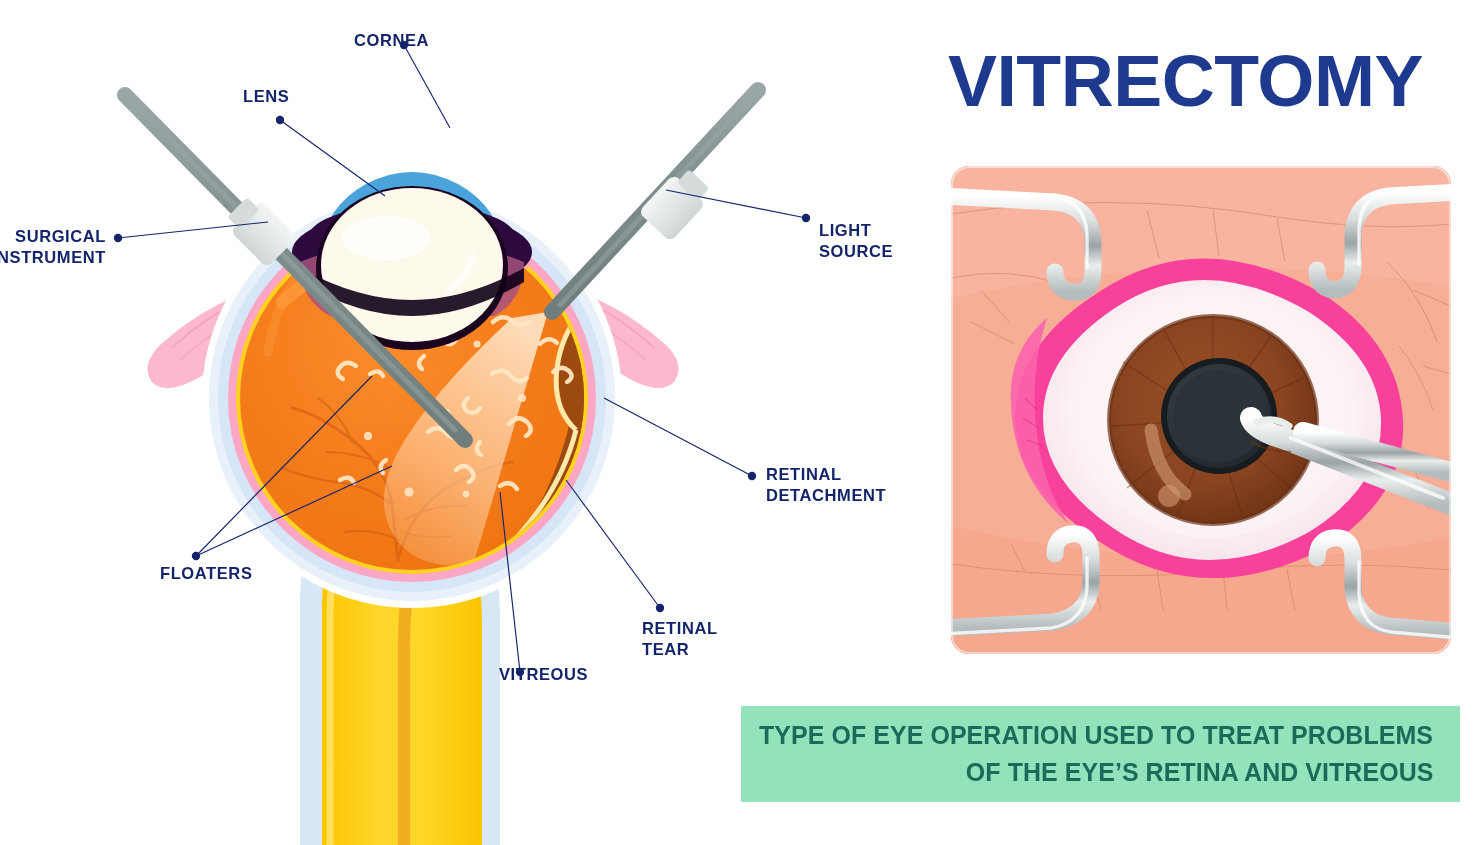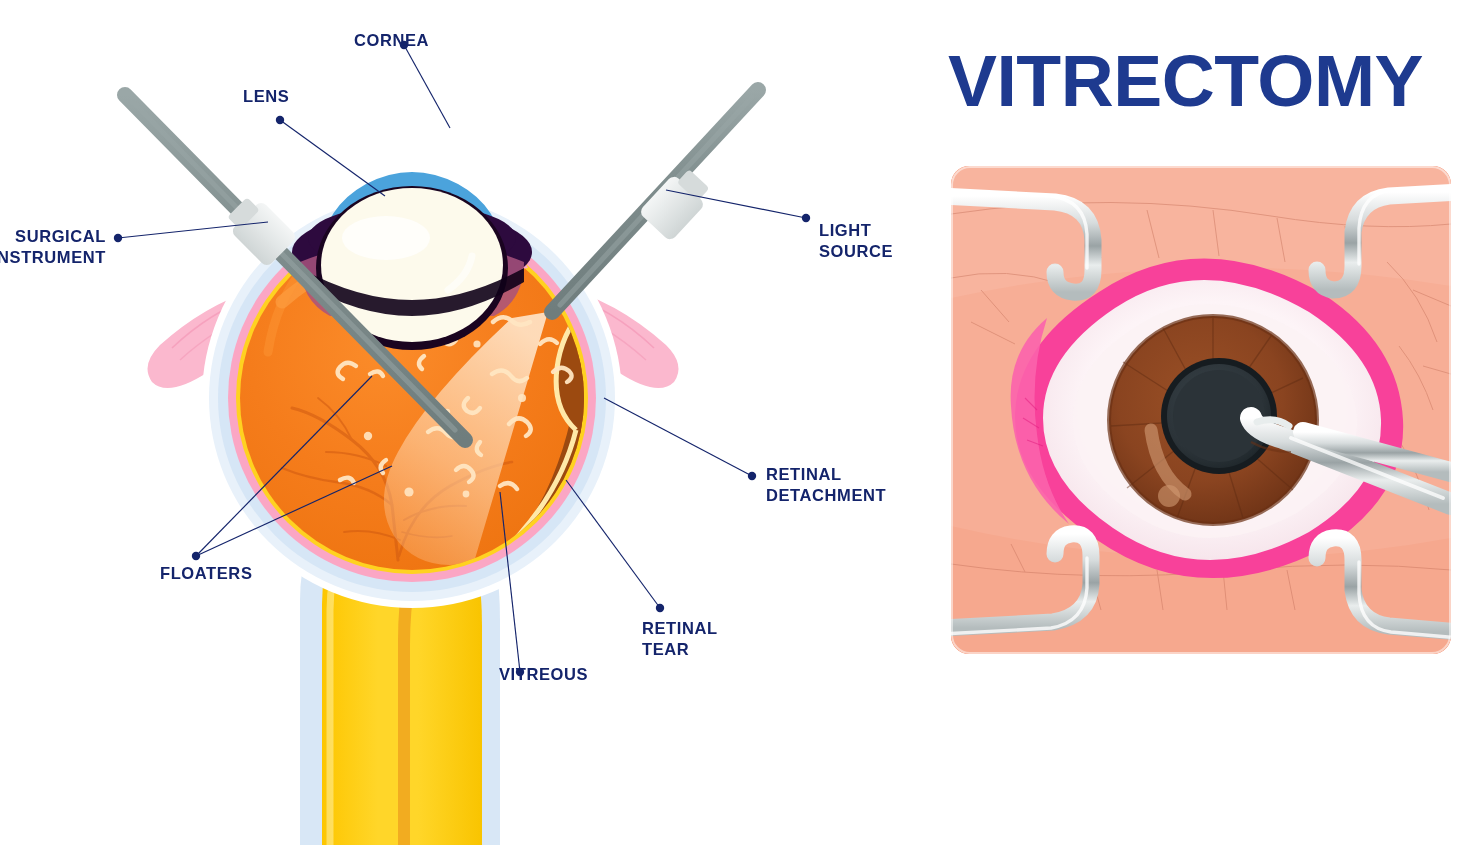--- a/index.html
+++ b/index.html
@@ -409,14 +409,18 @@
           <path d="M508,20 L440,24 Q410,28 408,62 L408,98"></path>
           <path d="M-8,468 L100,462 Q134,456 136,422 L136,392"></path>
           <path d="M508,472 L440,466 Q410,462 408,428 L408,396"></path>
         </g>
 
         <rect x="1" y="1" width="498" height="486" rx="18" fill="none" stroke="#ffffff" stroke-width="2" opacity="0.5"></rect>
       </g>
     </svg>
   </div>
 
+  <div id="caption-banner">
+    <div class="caption-line">TYPE OF EYE OPERATION USED TO TREAT PROBLEMS</div>
+    <div class="caption-line">OF THE EYE’S RETINA AND VITREOUS</div>
+  </div>
 
 </div>
 
 </body></html>

